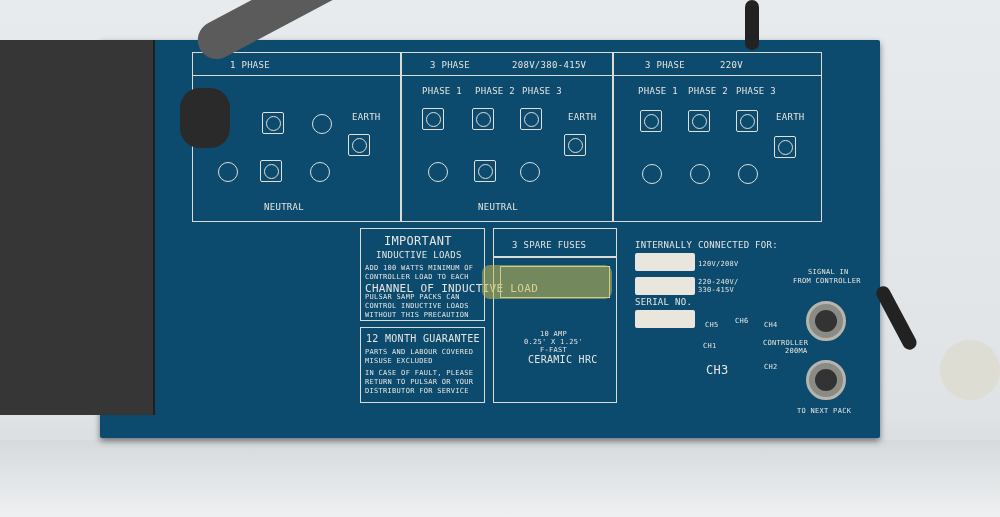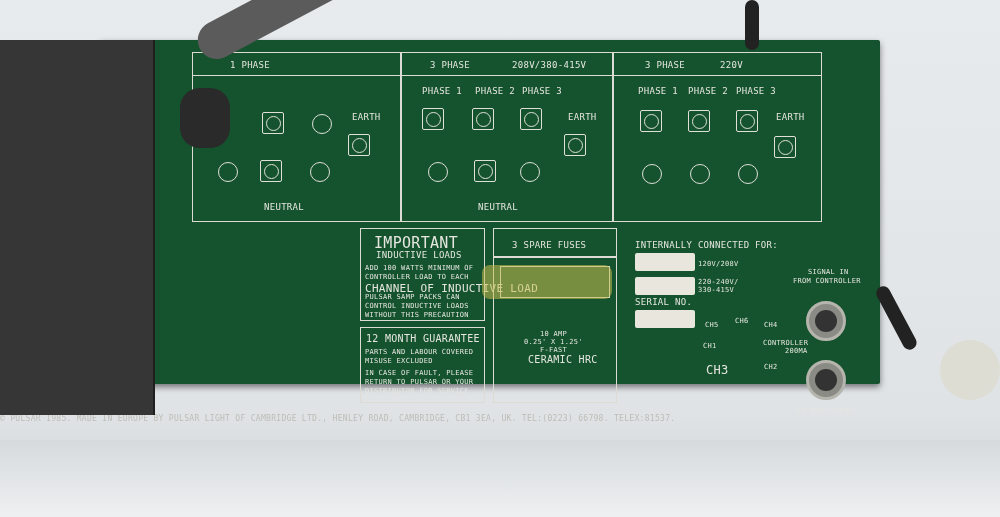--- a/index.html
+++ b/index.html
@@ -1,19 +1,19 @@
 <!DOCTYPE html>
 <html><head>
 <meta charset="utf-8">
 <style>
 *{box-sizing:border-box;margin:0;padding:0}
 body{width:1000px;height:517px;overflow:hidden;background:#e9ecee;font-family:"DejaVu Sans Mono",monospace;position:relative}
 .wall{position:absolute;inset:0;background:linear-gradient(180deg,#e8ebed 0%,#dfe3e6 80%,#cfd3d6 100%)}
 .shelf{position:absolute;left:0;top:440px;width:1000px;height:77px;background:linear-gradient(180deg,#d6dadd,#eef0f1)}
-.panel{position:absolute;left:100px;top:40px;width:780px;height:344px;background:#14532d;border-radius:2px;box-shadow:0 3px 6px rgba(0,0,0,.5)}
+.panel{position:absolute;left:100px;top:40px;width:780px;height:398px;background:#0c4a6e;border-radius:2px;box-shadow:0 3px 6px rgba(0,0,0,.5)}
 .box{position:absolute;left:0;top:40px;width:155px;height:375px;background:#353635;border-right:2px solid #1e1f1e}
 .lbl{position:absolute;color:#e6e6e0;font-size:9px;letter-spacing:.3px;white-space:nowrap;line-height:1.25}
 .frame{position:absolute;border:1.5px solid #dcdcd4}
 .term{position:absolute;width:22px;height:22px;border:1.5px solid #e0e0d8;border-radius:2px}
 .term::after{content:"";position:absolute;left:3px;top:3px;width:13px;height:13px;border:1.5px solid #e0e0d8;border-radius:50%}
 .circ{position:absolute;width:20px;height:20px;border:1.5px solid #e0e0d8;border-radius:50%}
 .connector{position:absolute;width:40px;height:40px;border-radius:50%;background:#8b8b86;border:3px solid #b5b5ae}
 .connector::after{content:"";position:absolute;left:6px;top:6px;width:22px;height:22px;border-radius:50%;background:#333}
 .cable{position:absolute;background:#555;border-radius:20px}
 .white-plate{position:absolute;background:#e8e6dd;border-radius:2px}
@@ -65,21 +65,21 @@
   <span class="lbl" style="left:676px;top:72px">EARTH</span>
   <div class="term" style="left:540px;top:70px"></div>
   <div class="term" style="left:588px;top:70px"></div>
   <div class="term" style="left:636px;top:70px"></div>
   <div class="term" style="left:674px;top:96px"></div>
   <div class="circ" style="left:542px;top:124px"></div>
   <div class="circ" style="left:590px;top:124px"></div>
   <div class="circ" style="left:638px;top:124px"></div>
 
   <div class="frame" style="left:260px;top:188px;width:125px;height:93px"></div>
-  <span class="lbl" style="left:274px;top:194px;font-size:15px">IMPORTANT</span>
+  <span class="lbl" style="left:284px;top:194px;font-size:12px">IMPORTANT</span>
   <span class="lbl" style="left:276px;top:210px">INDUCTIVE LOADS</span>
   <span class="lbl" style="left:265px;top:224px;font-size:7px">ADD 100 WATTS MINIMUM OF</span>
   <span class="lbl" style="left:265px;top:233px;font-size:7px">CONTROLLER LOAD TO EACH</span>
   <span class="lbl" style="left:265px;top:242px;font-size:11px">CHANNEL OF INDUCTIVE LOAD</span>
   <span class="lbl" style="left:265px;top:253px;font-size:7px">PULSAR SAMP PACKS CAN</span>
   <span class="lbl" style="left:265px;top:262px;font-size:7px">CONTROL INDUCTIVE LOADS</span>
   <span class="lbl" style="left:265px;top:271px;font-size:7px">WITHOUT THIS PRECAUTION</span>
 
   <div class="frame" style="left:260px;top:287px;width:125px;height:76px"></div>
   <span class="lbl" style="left:266px;top:293px;font-size:10px">12 MONTH GUARANTEE</span>
@@ -115,21 +115,20 @@
   <span class="lbl" style="left:685px;top:307px;font-size:7px">200MA</span>
   <span class="lbl" style="left:606px;top:323px;font-size:12px">CH3</span>
   <span class="lbl" style="left:664px;top:323px;font-size:7px">CH2</span>
 
   <span class="lbl" style="left:708px;top:228px;font-size:7px">SIGNAL IN</span>
   <span class="lbl" style="left:693px;top:237px;font-size:7px">FROM CONTROLLER</span>
   <div class="connector" style="left:706px;top:261px"></div>
   <div class="connector" style="left:706px;top:320px"></div>
   <span class="lbl" style="left:697px;top:367px;font-size:7px">TO NEXT PACK</span>
 
-  <span class="lbl" style="left:-100px;top:374px;font-size:8px;color:#bdbdb6">© PULSAR 1985. MADE IN EUROPE BY PULSAR LIGHT OF CAMBRIDGE LTD., HENLEY ROAD, CAMBRIDGE, CB1 3EA, UK. TEL:(0223) 66798. TELEX:81537.</span>
 </div>
 
 <div class="tape"></div>
 <div class="box"></div>
 <div class="cable" style="left:180px;top:88px;width:50px;height:60px;background:#2a2a2a"></div>
 <div class="cable" style="left:200px;top:30px;width:250px;height:38px;transform:rotate(-28deg);transform-origin:left center;background:#5a5b5a"></div>
 <div class="cable" style="left:745px;top:0;width:14px;height:50px;background:#222"></div>
 <div class="cable" style="left:880px;top:280px;width:70px;height:14px;transform:rotate(62deg);transform-origin:left center;background:#222"></div>
 <div class="cable" style="left:940px;top:340px;width:60px;height:60px;background:#ddddd4;border-radius:30px"></div>
 

